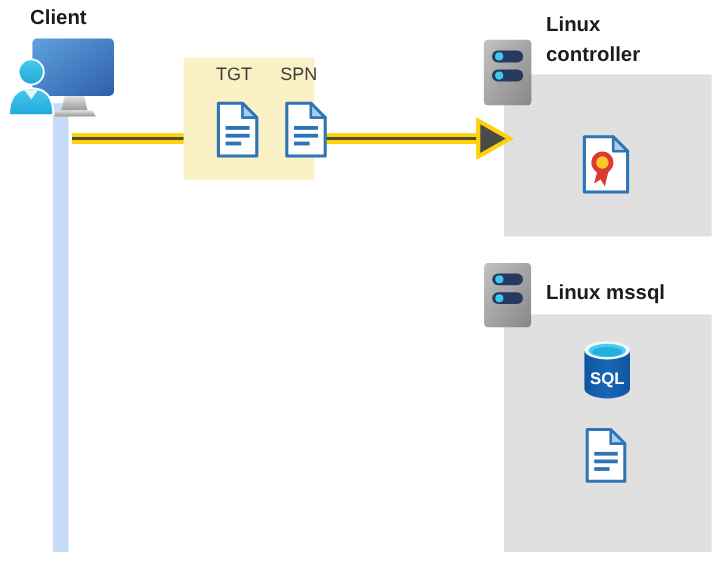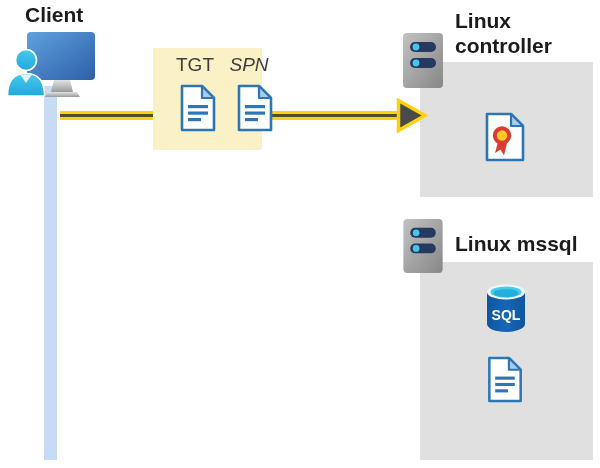--- a/index.html
+++ b/index.html
@@ -6,37 +6,37 @@
     --title-text:#1b1b1b; --secondary-text:#3e3e3e; --panel-gray:#e0e0e0;
     --ticket-panel-yellow:#faf2c6; --arrow-yellow:#ffd10a; --arrow-shaft-core:#514d33;
     --arrow-dark:#4a4a4a; --client-line-blue:#c7dbf6; --doc-blue:#2e75b6;
     --doc-fold-blue:#a9cdeb; --server-slot-navy:#243a5e; --server-dot-cyan:#45c6ee;
     --sql-body-blue:#1464b2; --sql-top-cyan:#49cbee; --cert-red:#dc3b33; --cert-gold:#ffc828;
   }
   html,body{margin:0;padding:0;background:#fff;}
   .stage{position:relative;width:600px;height:468px;background:#fff;overflow:hidden;
          font-family:"Liberation Sans",sans-serif;}
   .abs{position:absolute;}
-  .title{font-weight:700;font-size:21px;line-height:25px;color:var(--title-text);}
-  .sub{font-size:19px;color:var(--secondary-text);}
+  .title{font-weight:700;font-size:17px;line-height:25px;color:var(--title-text);}
+  .sub{font-size:15px;color:var(--secondary-text);}
   
   .client-label{left:25px;top:2px;width:80px;}
   .client-line{left:44px;top:86px;width:13px;height:374px;background:var(--client-line-blue);z-index:1;}
   .client-icon{left:6px;top:30px;z-index:3;}
   
   .arrow-shaft{left:60px;top:111px;width:340px;height:9px;z-index:2;
     background:linear-gradient(to bottom,var(--arrow-yellow) 0,var(--arrow-yellow) 3px,
       var(--arrow-shaft-core) 3px,var(--arrow-shaft-core) 6px,
       var(--arrow-yellow) 6px,var(--arrow-yellow) 9px);}
   .arrow-head{left:396px;top:98px;z-index:5;}
   .arrow-head polygon{fill:var(--arrow-dark);stroke:var(--arrow-yellow);stroke-width:3.5;}
   
   .ticket-box{left:153px;top:48px;width:109px;height:102px;background:var(--ticket-panel-yellow);z-index:3;}
   .tgt-label{left:173px;top:54px;width:44px;text-align:center;z-index:4;}
-  .spn-label{left:227px;top:54px;width:44px;text-align:center;z-index:4;font-style:italic;}
+  .spn-label{left:227px;top:54px;width:44px;text-align:center;z-index:4;}
   .tgt-doc{left:180px;top:84px;z-index:4;}
   .spn-doc{left:237px;top:84px;z-index:4;}
   
   .dc-box{left:420px;top:62px;width:173px;height:135px;background:var(--panel-gray);z-index:1;}
   .linux-box{left:420px;top:262px;width:173px;height:198px;background:var(--panel-gray);z-index:1;}
   .dc-server{left:403px;top:33px;z-index:4;}
   .linux-server-icon{left:403px;top:219px;z-index:4;}
   .dc-label{left:455px;top:8px;width:112px;z-index:4;}
   .linux-label{left:455px;top:231px;width:140px;z-index:4;}
   .cert-icon{left:485px;top:112px;z-index:4;}

